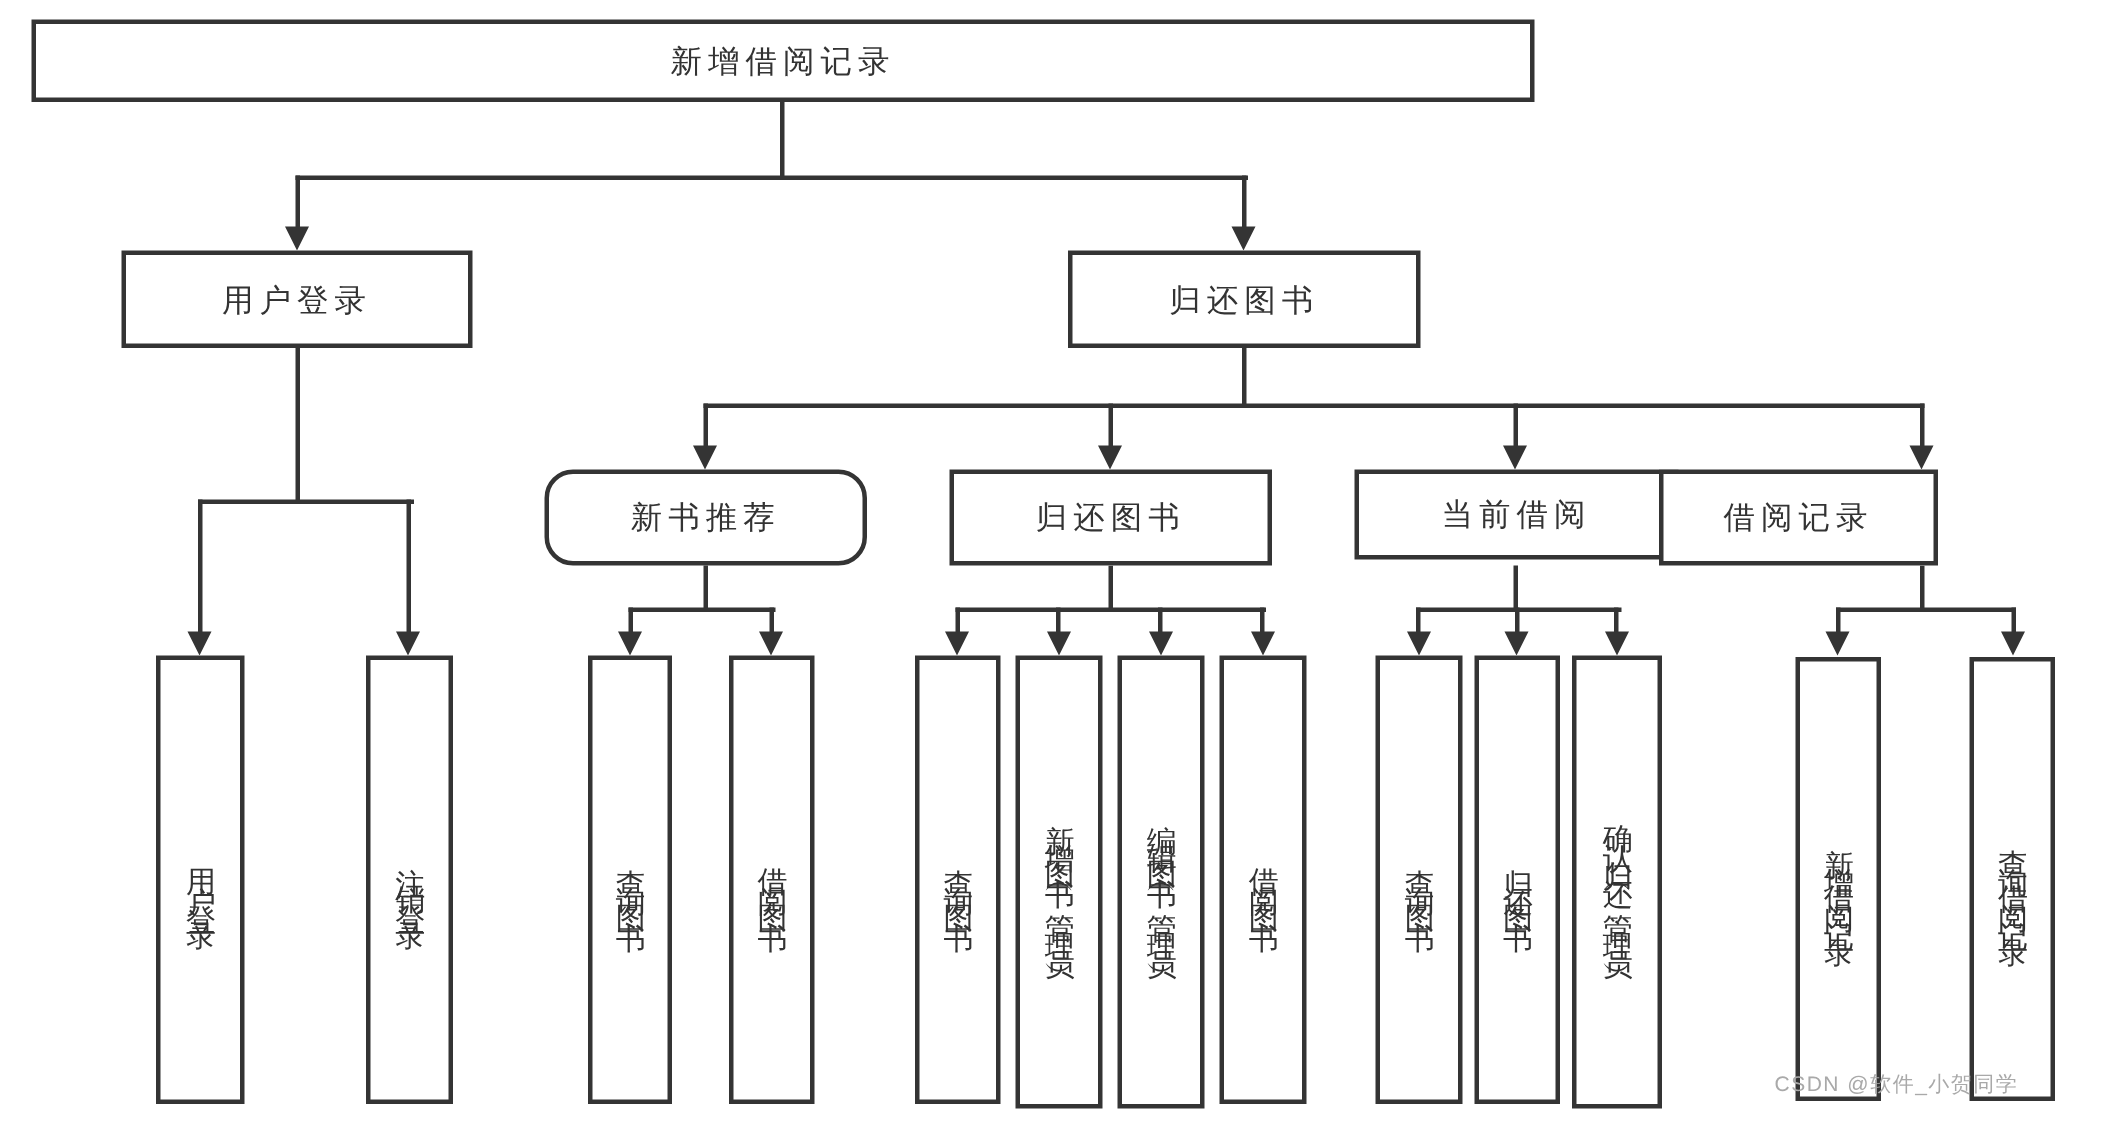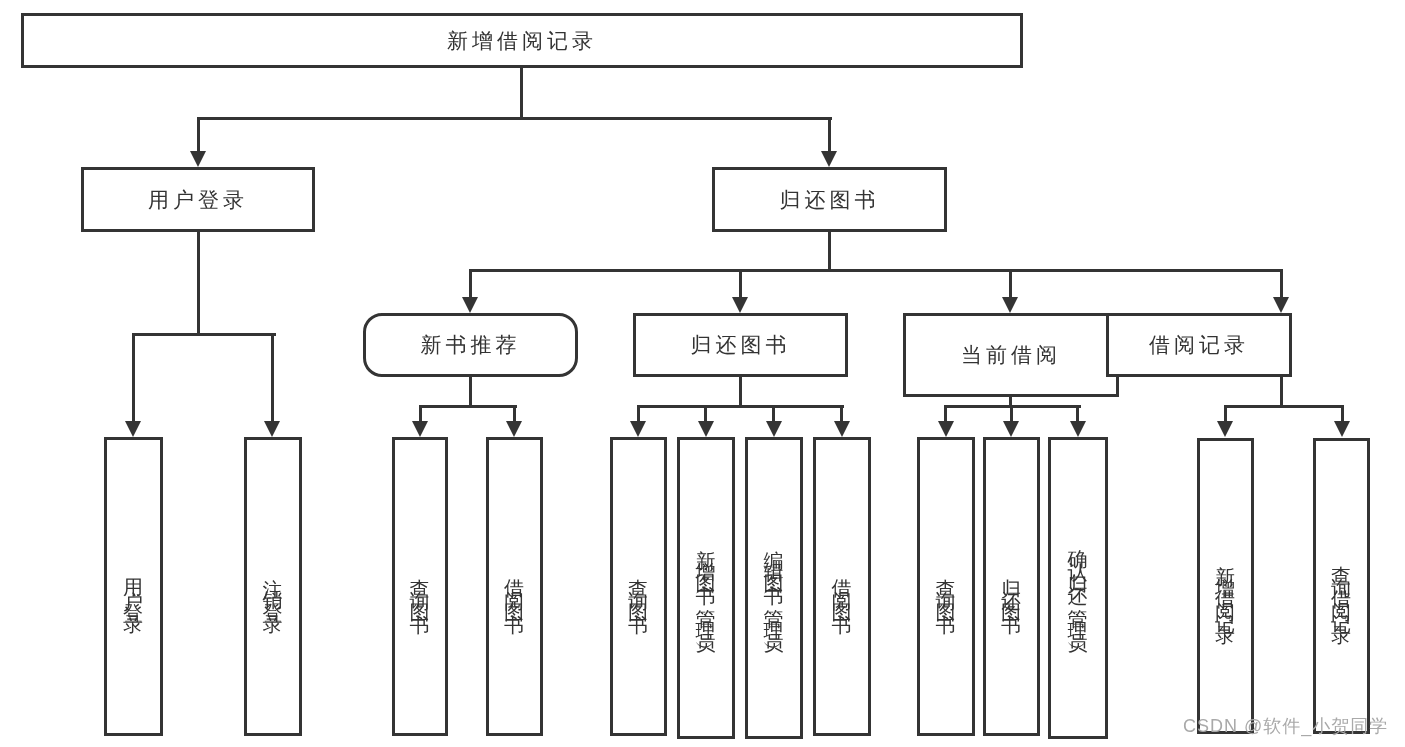--- a/index.html
+++ b/index.html
@@ -23,21 +23,21 @@
     color:#333333;
   }
   .line{position:absolute;background:#343434;}
   .arrow{
     position:absolute;width:0;height:0;
     border-left:8px solid transparent;border-right:8px solid transparent;
     border-top:16px solid #343434;
   }
   .watermark{
     position:absolute;left:1183px;top:714px;
-    font-size:18px;color:#a9a9a9;letter-spacing:1px;
+    font-size:14px;color:#a9a9a9;letter-spacing:1px;
     white-space:nowrap;z-index:10;
   }
 </style>
 </head>
 <body>
 
 <div class="stage">
 
   <div class="line" style="left:520px;top:68px;width:3px;height:51px;"></div>
 
@@ -114,21 +114,21 @@
   </div>
 
   <div class="node hnode" style="left:363px;top:313px;width:215px;height:64px;border-radius:19px;">
     <span>新书推荐</span>
   </div>
 
   <div class="node hnode" style="left:633px;top:313px;width:215px;height:64px;">
     <span>归还图书</span>
   </div>
 
-  <div class="node hnode" style="left:903px;top:313px;width:216px;height:84px;">
+  <div class="node hnode" style="left:903px;top:313px;width:216px;height:60px;">
     <span>当前借阅</span>
   </div>
 
   <div class="node hnode" style="left:1106px;top:313px;width:186px;height:64px;">
     <span>借阅记录</span>
   </div>
 
   <div class="node vnode" style="left:104px;top:437px;width:59px;height:299px;">
     <span class="vtext">用户登录</span>
   </div>

